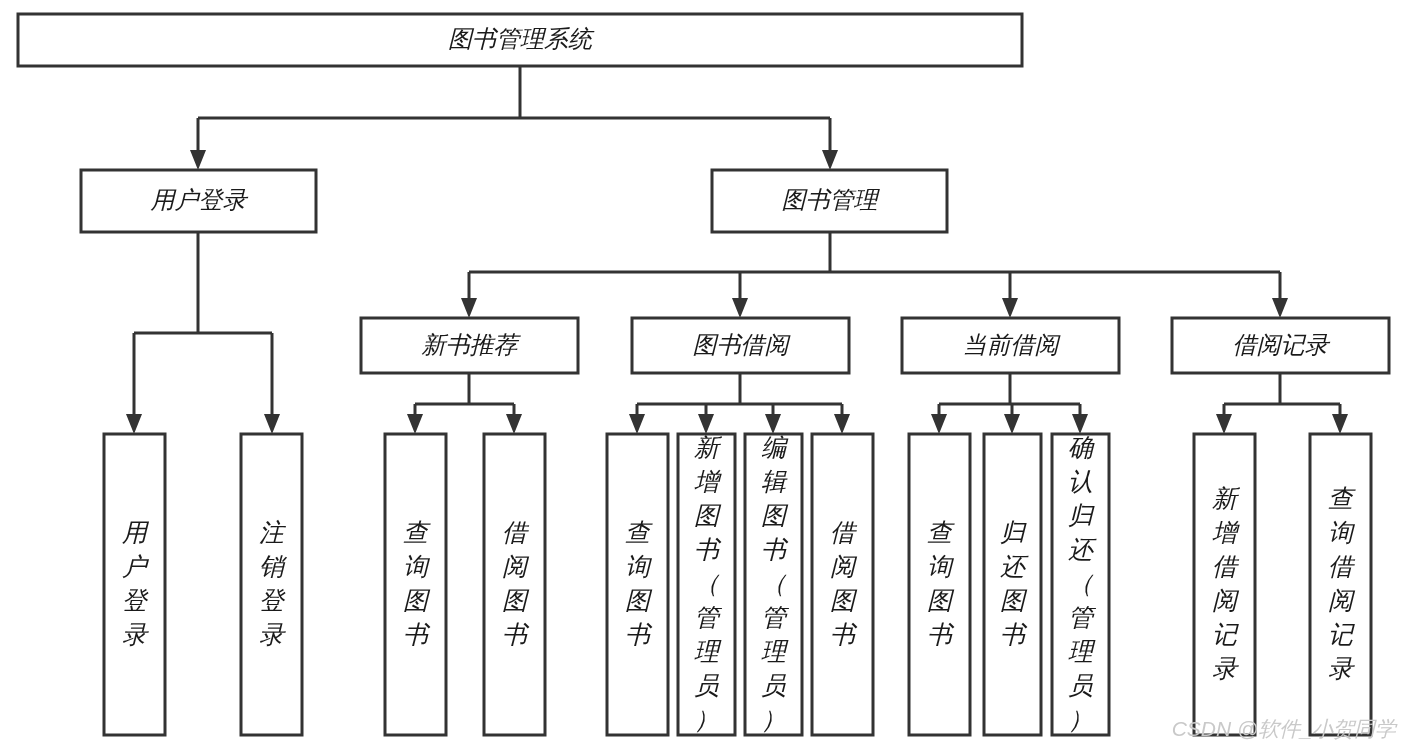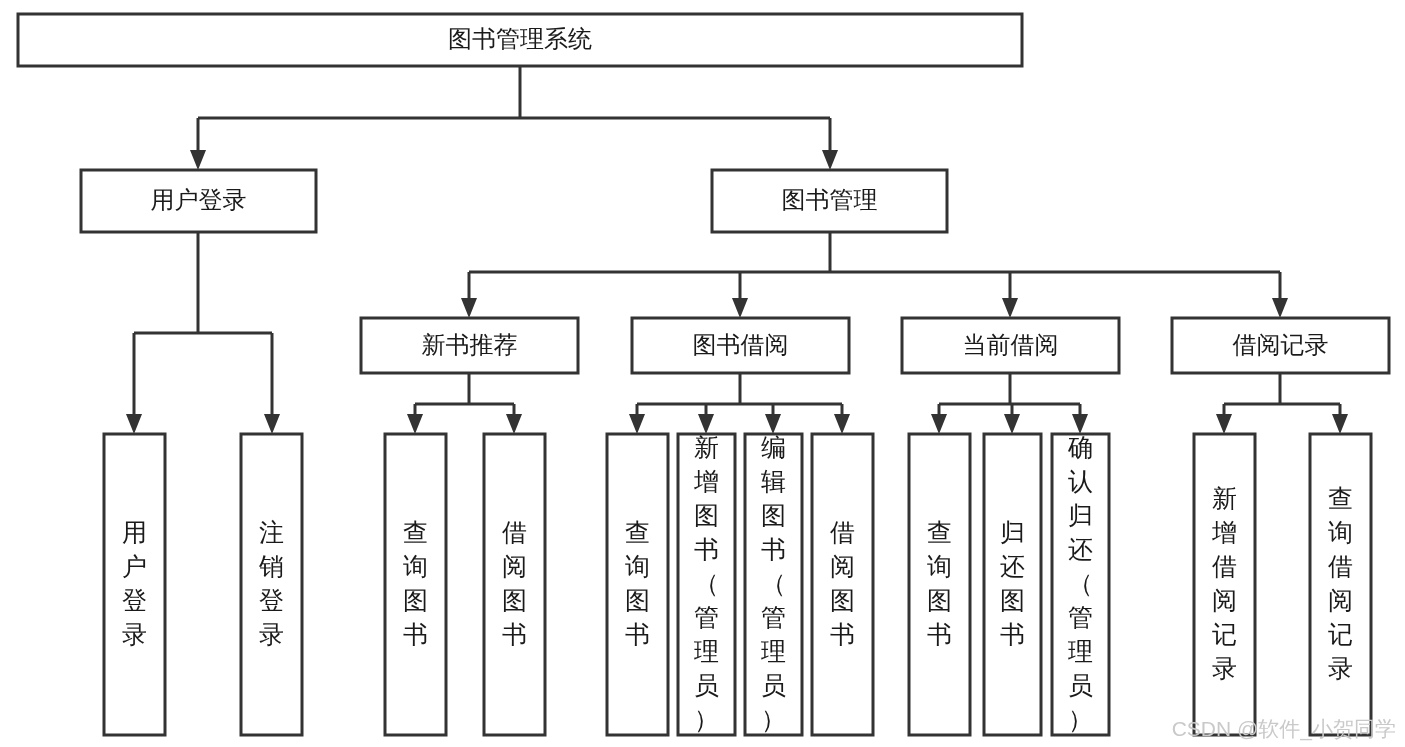--- a/index.html
+++ b/index.html
@@ -10,20 +10,21 @@
   }
   body {
     font-family: "Liberation Sans", "DejaVu Sans", sans-serif;
   }
   #diagram-root {
     position: relative;
     width: 1405px;
     height: 747px;
     background: #ffffff;
     overflow: hidden;
+    font-style: italic;
   }
   svg.diagram-canvas {
     position: absolute;
     left: 0;
     top: 0;
     width: 1405px;
     height: 747px;
     display: block;
   }
   .node-box {

